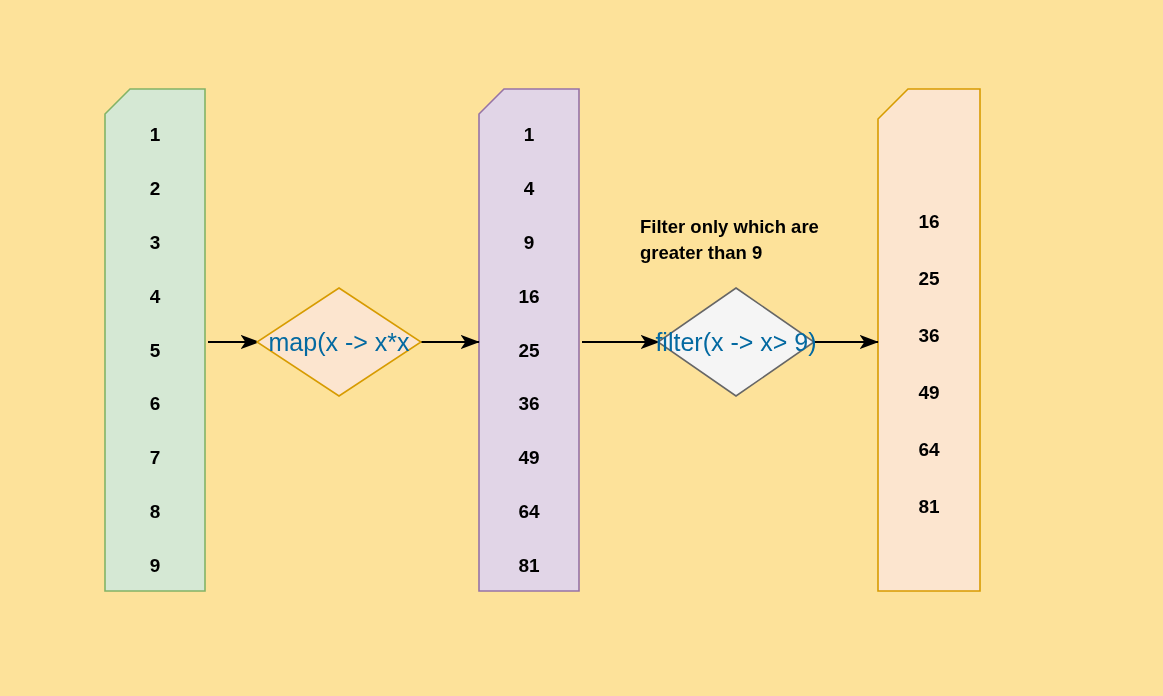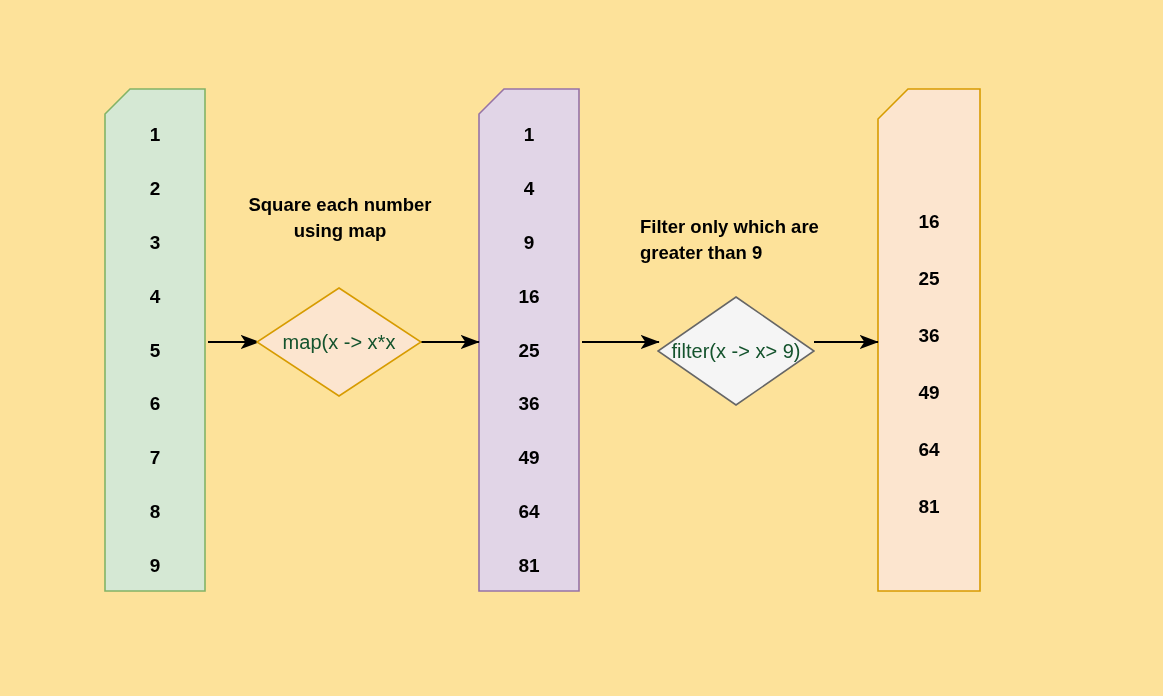--- a/index.html
+++ b/index.html
@@ -68,28 +68,28 @@
     inset: 0;
     width: 100%;
     height: 100%;
   }
   .diamond-label {
     position: absolute;
     left: 50%;
     top: 50%;
     transform: translate(-50%, -50%);
     white-space: nowrap;
-    font-size: 20px;
-    color: #14532d;
+    font-size: 25px;
+    color: #0369a1;
     line-height: 1;
     pointer-events: none;
   }
 
   #diamond-map    { left: 256px; top: 287px; width: 166px; height: 110px; }
-  #diamond-filter { left: 657px; top: 296px; width: 158px; height: 110px; }
+  #diamond-filter { left: 657px; top: 287px; width: 158px; height: 110px; }
 
   
   .annotation {
     position: absolute;
     font-weight: bold;
     font-size: 18.5px;
     color: #000000;
     line-height: 1.42;
   }
   #note-map {
@@ -187,16 +187,15 @@
     <div class="diamond-label">map(x -&gt; x*x</div>
   </div>
 
   <div class="diamond-wrap" id="diamond-filter">
     <svg class="shape" viewBox="0 0 158 110" preserveAspectRatio="none">
       <polygon points="79,1 157,55 79,109 1,55" fill="#f5f5f5" stroke="#666666" stroke-width="1.6"></polygon>
     </svg>
     <div class="diamond-label">filter(x -&gt; x&gt; 9)</div>
   </div>
 
-  <div class="annotation" id="note-map">Square each number using map</div>
   <div class="annotation" id="note-filter">Filter only which are greater than 9</div>
 
 </div>
 
 </body></html>

